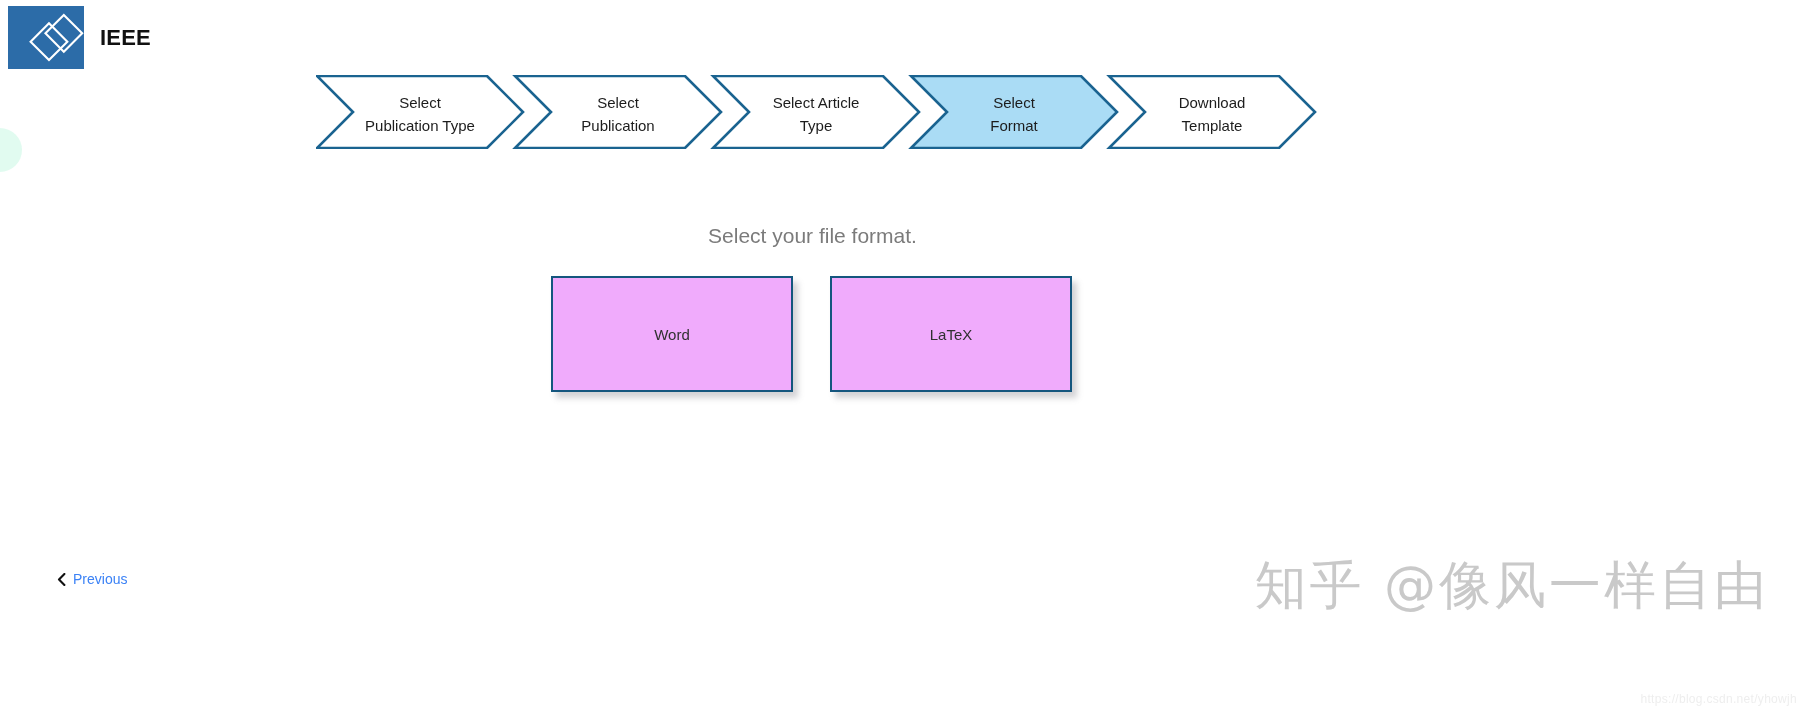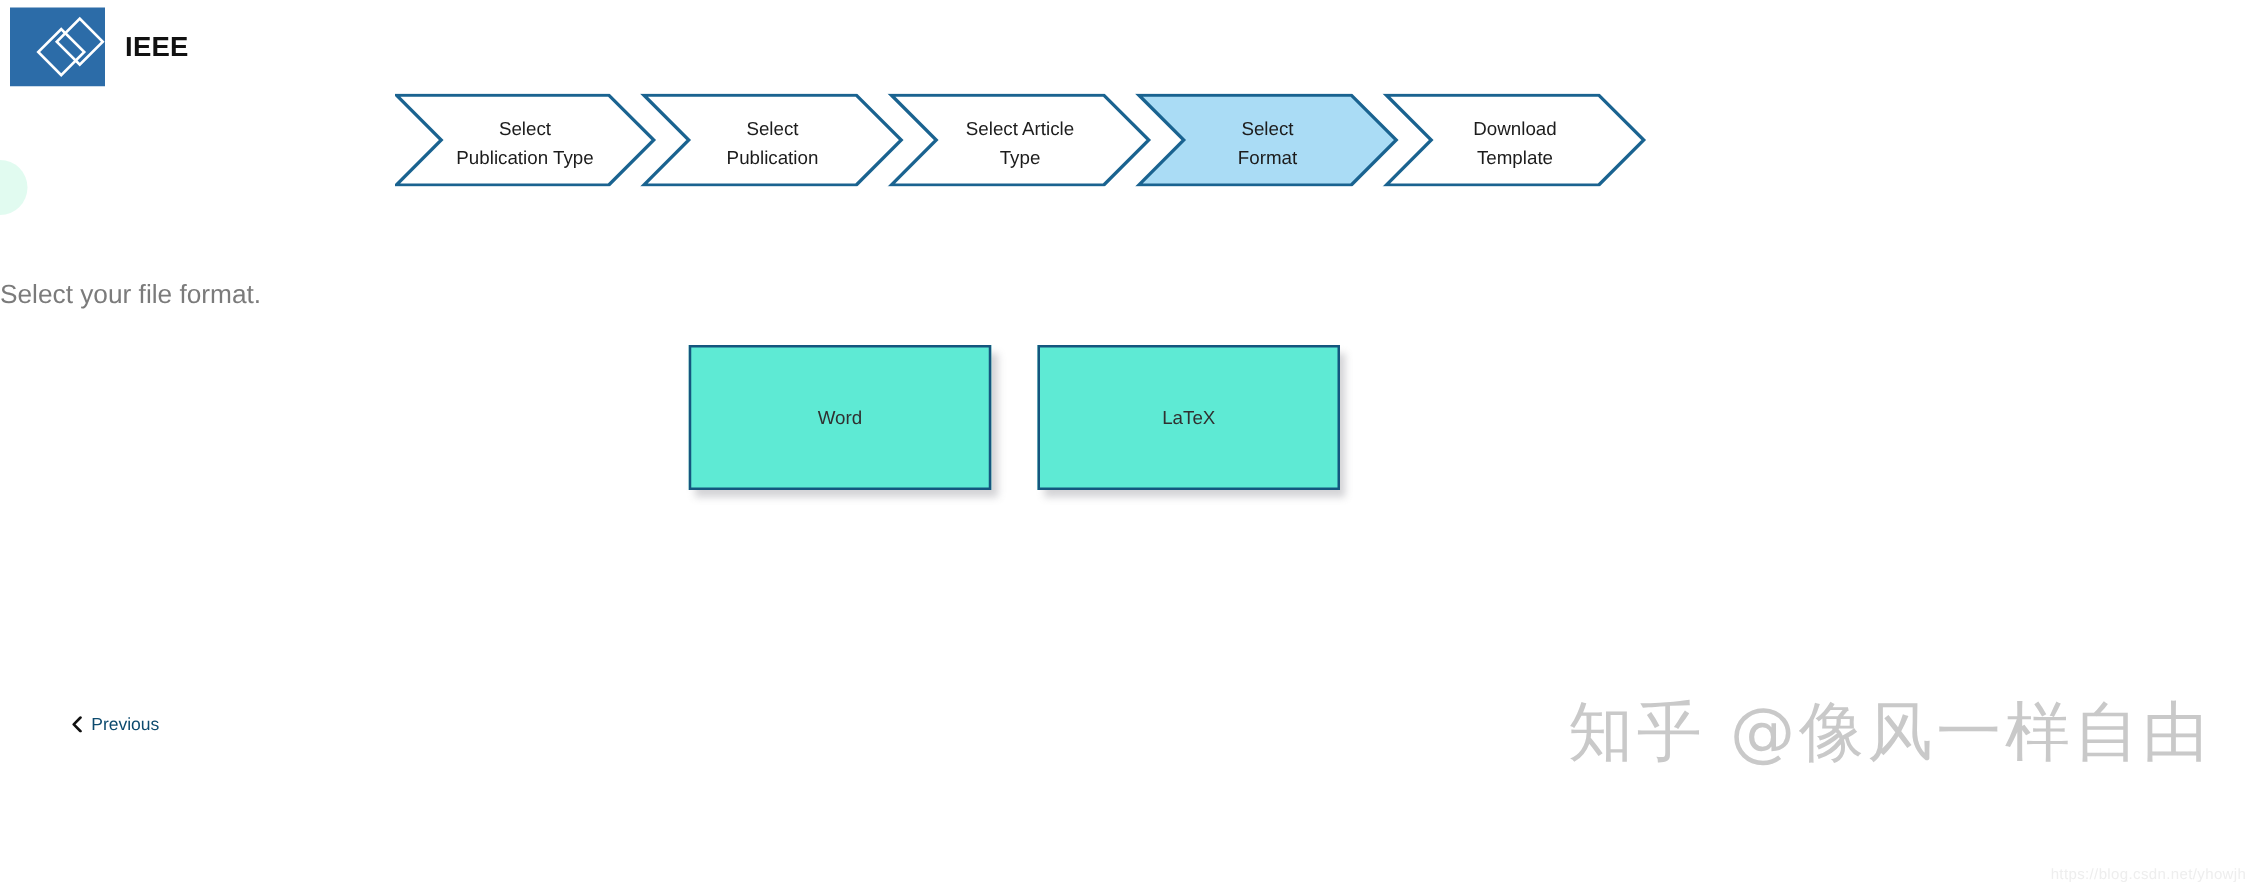--- a/index.html
+++ b/index.html
@@ -78,38 +78,38 @@
     font-size: 15px;
     fill: #1c1c1c;
   }
 
   
   .prompt {
     position: absolute;
     left: 0;
     top: 224px;
     width: 1625px;
-    text-align: left;
+    text-align: center;
     font-size: 21px;
     color: #7b7b7b;
     font-weight: 400;
   }
 
   
   .cards {
     position: absolute;
     left: 551px;
     top: 276px;
     display: flex;
     gap: 37px;
   }
   .card {
     width: 242px;
     height: 116px;
-    background: #5eead4;
+    background: #f0abfc;
     border: 2.5px solid #14567e;
     box-shadow: 5px 6px 6px rgba(110, 110, 120, 0.30);
     display: flex;
     align-items: center;
     justify-content: center;
     cursor: pointer;
     box-sizing: border-box;
   }
   .card-label {
     font-size: 15px;
@@ -126,21 +126,21 @@
     gap: 7px;
     cursor: pointer;
   }
   .chev-left {
     display: block;
     width: 9px;
     height: 13px;
   }
   .previous-label {
     font-size: 14px;
-    color: #0c4a6e;
+    color: #3b82f6;
   }
 
   
   .watermark {
     position: absolute;
     right: 36px;
     top: 523px;
     font-size: 52px;
     color: #c9c9c9;
     letter-spacing: 3px;

